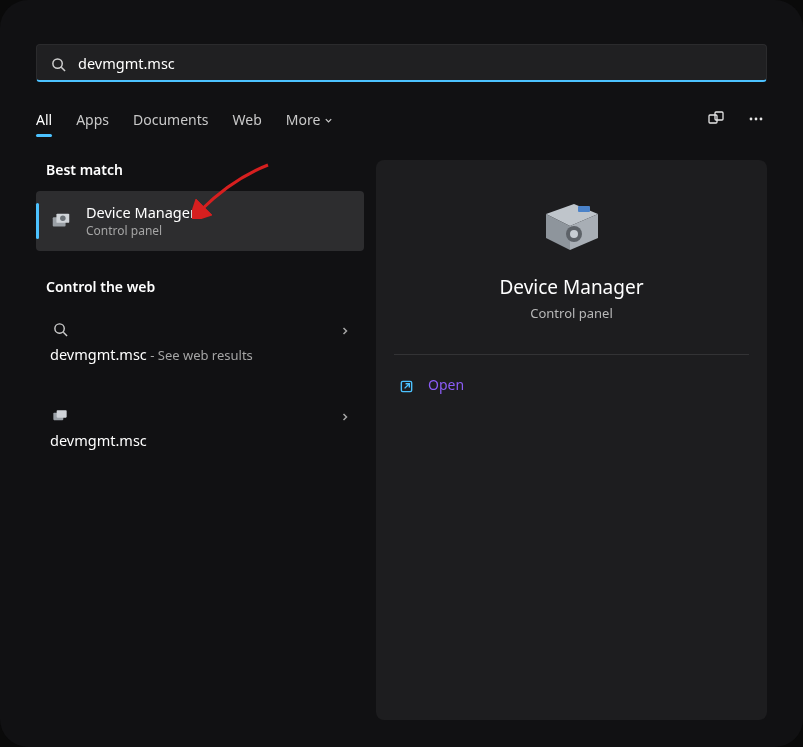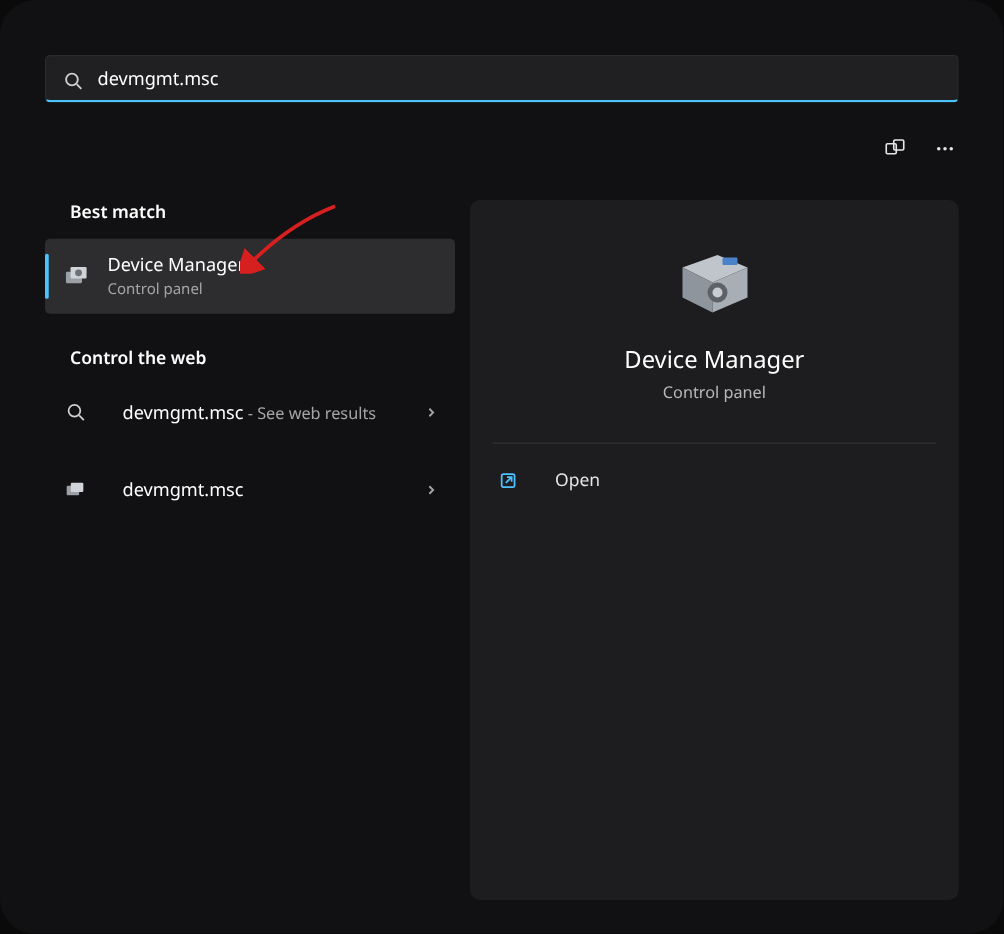--- a/index.html
+++ b/index.html
@@ -89,21 +89,21 @@
     height: 560px;
   }
   .left-col {
     width: 328px;
     flex-shrink: 0;
   }
   .section-label {
     color: #ffffff;
     font-size: 14px;
     font-weight: 600;
-    margin: 0 0 12px 20px;
+    margin: 0 0 12px 10px;
   }
   .best-match {
     background: #2d2d2f;
     border-radius: 4px;
     padding: 12px 14px;
     display: flex;
     align-items: center;
     gap: 14px;
     cursor: pointer;
     position: relative;
@@ -118,26 +118,27 @@
   }
   .bm-icon-wrap {
     width: 22px; height: 22px;
     display:flex;align-items:center;justify-content:center;
   }
   .bm-title { color:#fff; font-size:14.5px; line-height:1.3; }
   .bm-sub { color:#a5a5a5; font-size:12px; }
   .result-row {
     display: flex;
     padding: 12px 14px;
-    gap: 28px;
+    gap: 4px;
     color: #fff;
     font-size: 14.5px;
     cursor: pointer;
     border-radius: 4px;
     position: relative;
+    flex-direction: column;
   }
   .result-sub { color:#a5a5a5; font-size:13px; }
   .row-icon {
     width:20px; height:20px;
     display:flex;align-items:center;justify-content:center;
     color:#d0d0d0;
   }
   .chevron-right {
     position:absolute; right:14px;
     color:#a5a5a5;
@@ -161,23 +162,23 @@
   .rp-icon {
     width: 64px; height: 56px;
     margin-bottom: 20px;
   }
   .rp-title { color:#fff; font-size:19px; font-weight:400; }
   .rp-sub { color:#b8b8b8; font-size:13px; margin-top:4px; }
   .rp-divider {
     height:1px; background:#333335; margin: 8px 18px 6px 18px;
   }
   .rp-action {
-    display:flex; align-items:center; gap:30px;
+    display:flex; align-items:flex-end; gap:14px;
     padding: 14px 22px;
-    color:#e5e5e5; font-size:14px;
+    color:#8b5cf6; font-size:14px;
     cursor:pointer;
   }
   .rp-action-icon { color:#4cc2ff; width:16px;height:16px;display:flex;align-items:center;justify-content:center; }
   
   .arrow {
     position:absolute;
     left:192px; top:161px;
     width:80px; height:58px;
     pointer-events:none;
     z-index:50;
@@ -192,20 +193,33 @@
     <span class="search-icon">
       <svg viewBox="0 0 16 16" width="15" height="15" fill="none" stroke="currentColor" stroke-width="1.6">
         <circle cx="7" cy="7" r="5"></circle>
         <line x1="11" y1="11" x2="15" y2="15"></line>
       </svg>
     </span>
     <input class="search-input" type="text" value="devmgmt.msc" style="">
   </div>
 
   <div class="tabs-row">
+    <div class="tabs">
+      <div class="tab active">All</div>
+      <div class="tab">Apps</div>
+      <div class="tab">Documents</div>
+      <div class="tab">Web</div>
+      <div class="tab">
+        <span>More</span><span class="chev">
+          <svg width="9" height="9" viewBox="0 0 10 10" fill="none" stroke="currentColor" stroke-width="1.4">
+              <polyline points="2,3.5 5,6.5 8,3.5"></polyline>
+            </svg>
+        </span>
+      </div>
+    </div>
     <div class="right-icons">
       <div class="icon-btn">
         <svg viewBox="0 0 18 18" width="18" height="18" fill="none" stroke="currentColor" stroke-width="1.3">
           <rect x="2" y="5" width="8" height="8" rx="1"></rect>
           <rect x="8" y="2" width="8" height="8" rx="1"></rect>
         </svg>
       </div>
       <div class="icon-btn">
         <svg viewBox="0 0 18 18" width="18" height="18" fill="currentColor">
           <circle cx="4" cy="9" r="1.4"></circle>

